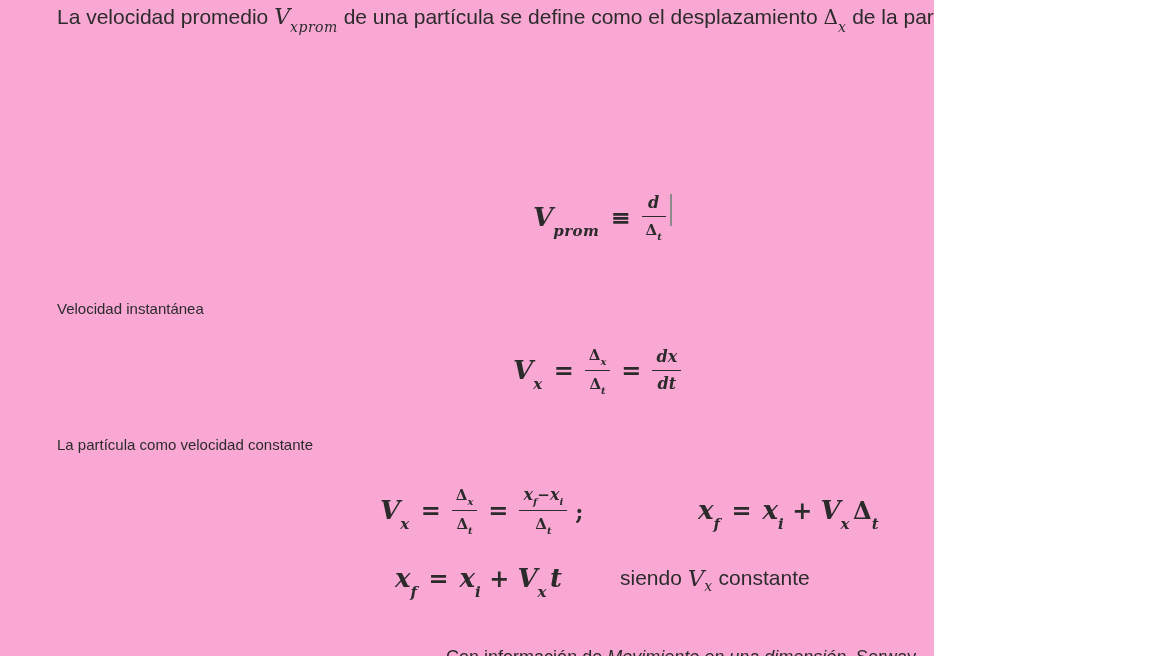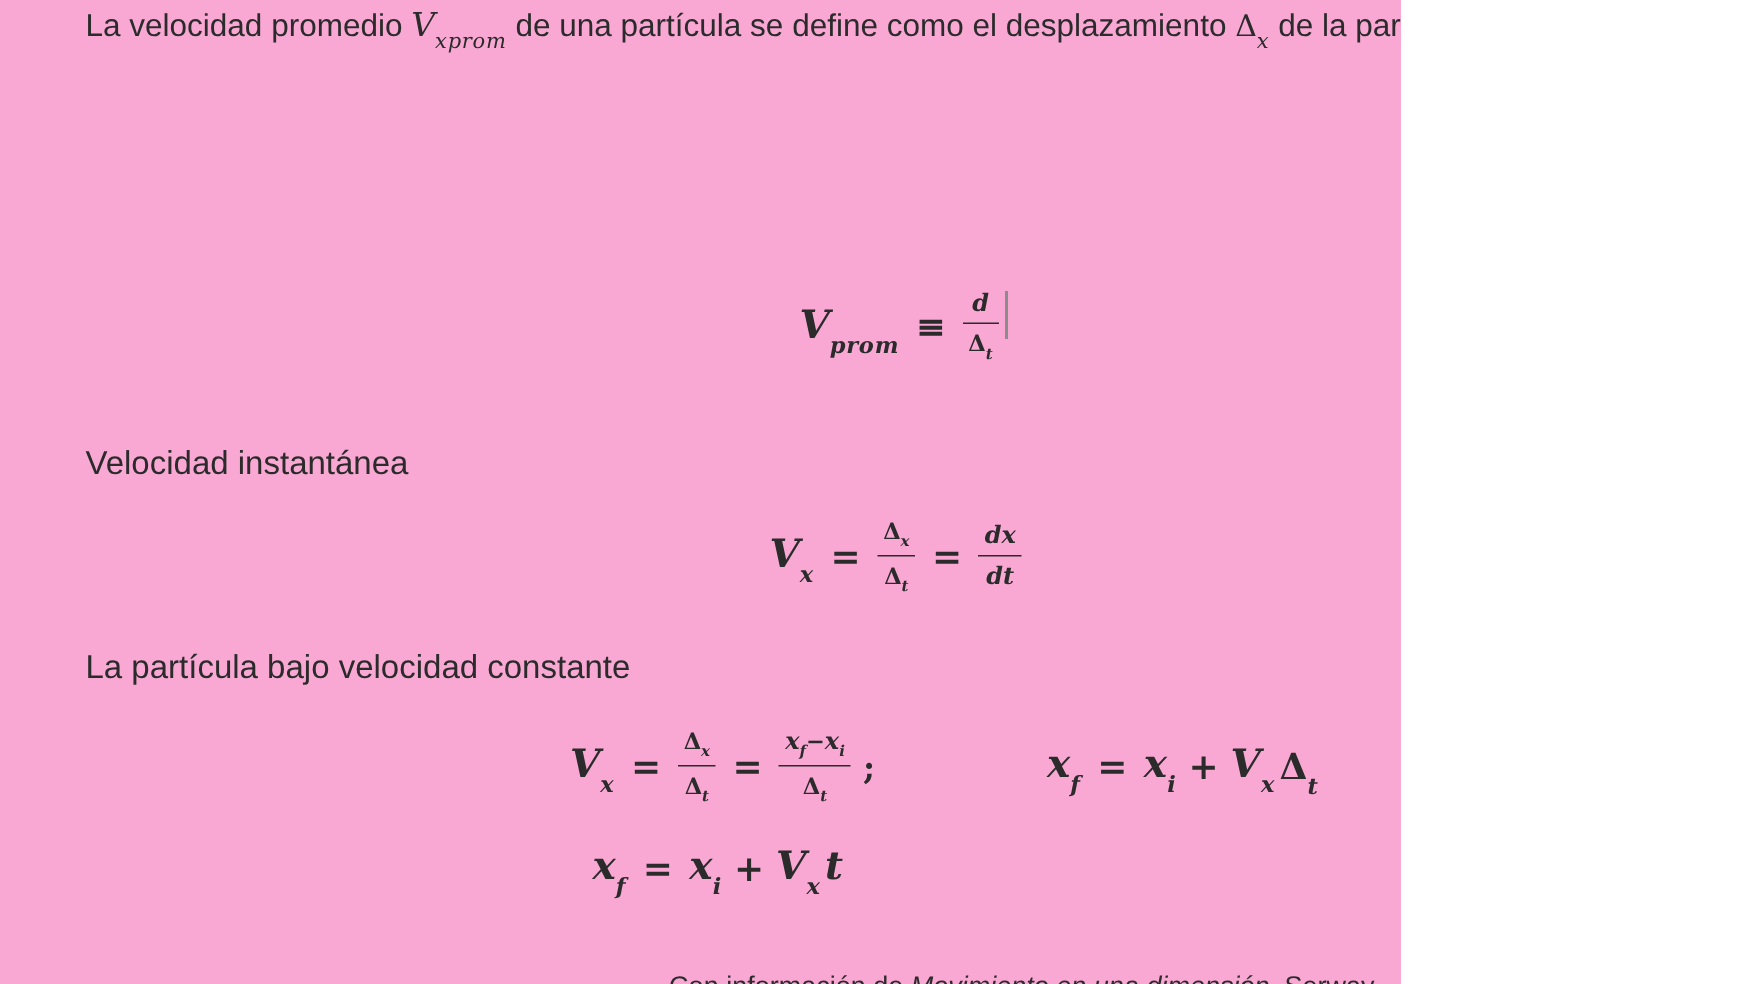--- a/index.html
+++ b/index.html
@@ -13,21 +13,21 @@
   }
   
   .textblock{position:absolute;font-size:21px;line-height:36px;}
   .line{display:block;white-space:pre;}
   .seg{white-space:pre;}
   
   .imath{font-family:"DejaVu Serif",serif;font-style:italic;font-size:22px;}
   .idelta{font-family:"DejaVu Serif",serif;font-style:normal;font-size:20px;}
   .isub{font-family:"DejaVu Serif",serif;font-style:italic;font-size:14px;position:relative;top:8px;letter-spacing:0.5px;}
   
-  .heading{position:absolute;font-size:22px;line-height:26px;white-space:pre;text-align:center;}
+  .heading{position:absolute;font-size:15px;line-height:26px;white-space:pre;text-align:center;}
   
   .eq{
     position:absolute;display:flex;align-items:center;
     font-family:"DejaVu Serif",serif;font-style:italic;color:#2b2b2b;font-weight:bold;
   }
   .eq .sym{font-size:26px;}
   .eq .symd{font-size:24px;font-style:normal;}
   .eq .sub{font-size:15px;position:relative;top:10px;letter-spacing:0.5px;}
   .eq .op{font-size:24px;font-style:normal;margin:0 11px;}
   .eq .plus{font-size:24px;font-style:normal;margin:0 8px;}
@@ -80,21 +80,21 @@
       <span class="num"><span class="fd">Δ</span><span class="fsub">x</span></span>
       <span class="den"><span class="fd">Δ</span><span class="fsub">t</span></span>
     </span>
     <span class="op">=</span>
     <span class="frac">
       <span class="num"><span class="fi">dx</span></span>
       <span class="den"><span class="fi">dt</span></span>
     </span>
   </div>
 
-  <div class="heading" style="left:57px;top:432px;">La partícula bajo velocidad constante</div>
+  <div class="heading" style="left:57px;top:432px;">La partícula como velocidad constante</div>
 
   <div class="eq" style="left:380px;top:476px;height:68px;">
     <span><span class="sym">V</span><span class="sub">x</span></span>
     <span class="op">=</span>
     <span class="frac">
       <span class="num"><span class="fd">Δ</span><span class="fsub">x</span></span>
       <span class="den"><span class="fd">Δ</span><span class="fsub">t</span></span>
     </span>
     <span class="op">=</span>
     <span class="frac">
@@ -115,18 +115,24 @@
 
   <div class="eq" style="left:395px;top:556px;height:44px;">
     <span><span class="sym">x</span><span class="sub">f</span></span>
     <span class="op">=</span>
     <span><span class="sym">x</span><span class="sub">i</span></span>
     <span class="plus">+</span>
     <span><span class="sym">V</span><span class="sub">x</span></span>
     <span class="tight"><span class="sym">t</span></span>
   </div>
 
+  <div class="note" style="left:620px;top:556px;height:44px;">
+    <span class="seg">siendo </span>
+      <span class="imath">V</span>
+      <span class="isub">x</span>
+      <span class="seg"> constante</span>
+  </div>
 
   <div class="footer">
     <span>Con información de </span><span class="it">Movimiento en una dimensión</span><span>, Serway.</span>
   </div>
 
 </div>
 
 </body></html>

